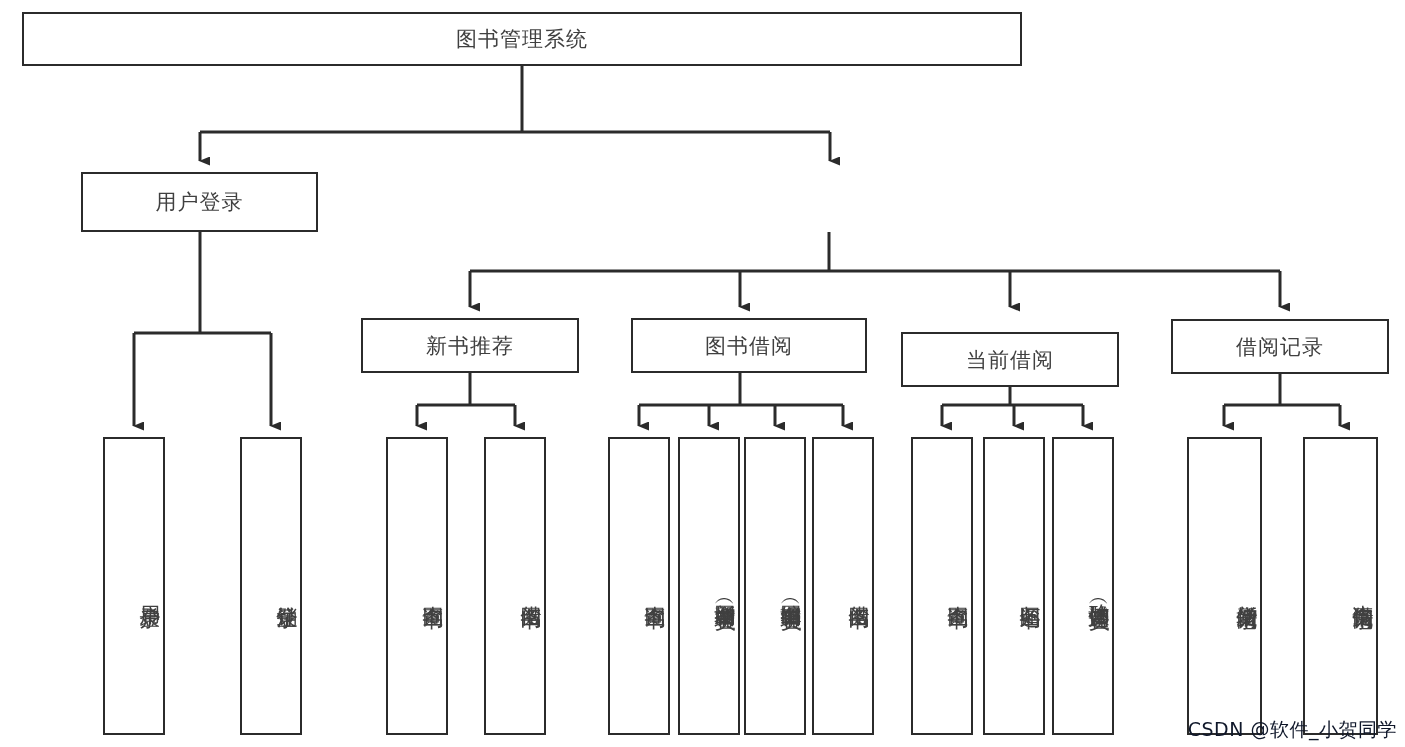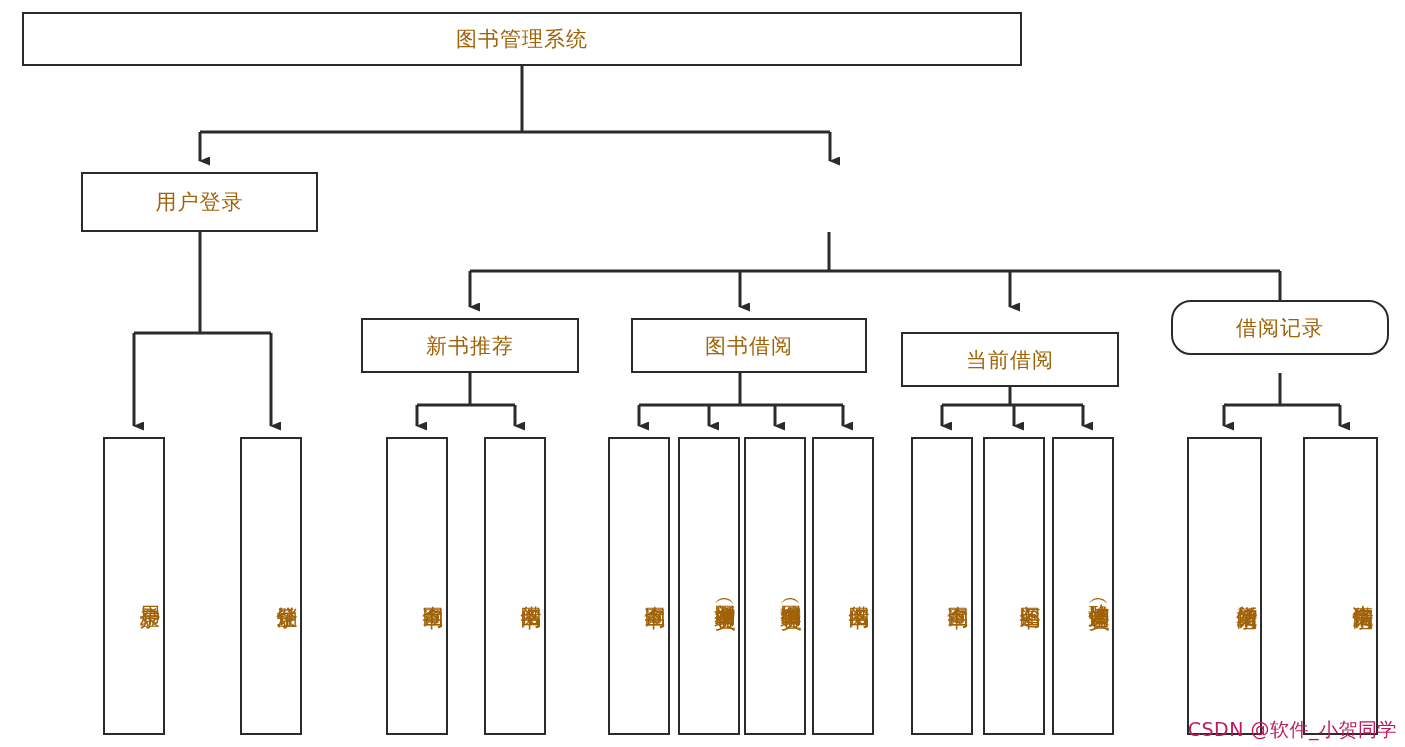--- a/index.html
+++ b/index.html
@@ -27,21 +27,21 @@
     pointer-events: none;
   }
   .node {
     position: absolute;
     box-sizing: border-box;
     border: 2.5px solid #2b2b2b;
     background: #ffffff;
     display: flex;
     align-items: center;
     justify-content: center;
-    color: #a16207;
+    color: #404040;
   }
   .node.h {
     font-size: 21px;
     letter-spacing: 1px;
   }
   .node.v {
     font-size: 21px;
     letter-spacing: 1px;
     writing-mode: vertical-rl;
     text-orientation: upright;
@@ -56,21 +56,21 @@
   .node.v .lbl {
     writing-mode: vertical-rl;
     text-orientation: upright;
     max-height: 100%;
   }
   #watermark {
     position: absolute;
     right: 8px;
     bottom: 4px;
     font-size: 19px;
-    color: #be185d;
+    color: #0f172a;
     letter-spacing: 0.5px;
     white-space: nowrap;
   }
 </style>
 </head>
 <body>
 
 <div id="canvas">
 
   <svg id="wires" viewBox="0 0 1405 747" xmlns="http://www.w3.org/2000/svg">
@@ -133,21 +133,21 @@
 
   <div class="node h" style="left:361px; top:318px; width:218px; height:55px;">
     <span class="lbl">新书推荐</span>
   </div>
   <div class="node h" style="left:631px; top:318px; width:236px; height:55px;">
     <span class="lbl">图书借阅</span>
   </div>
   <div class="node h" style="left:901px; top:318px; width:218px; height:55px;margin-top:14px;">
     <span class="lbl">当前借阅</span>
   </div>
-  <div class="node h" style="left:1171px; top:300px; width:218px; height:55px;border-radius:20px;">
+  <div class="node h" style="left:1171px; top:319px; width:218px; height:55px;">
     <span class="lbl">借阅记录</span>
   </div>
 
   <div class="node v" style="left:103px; top:437px; width:62px; height:298px;">
     <span class="lbl">用户登录</span>
   </div>
   <div class="node v" style="left:240px; top:437px; width:62px; height:298px;">
     <span class="lbl">注销登录</span>
   </div>
 

